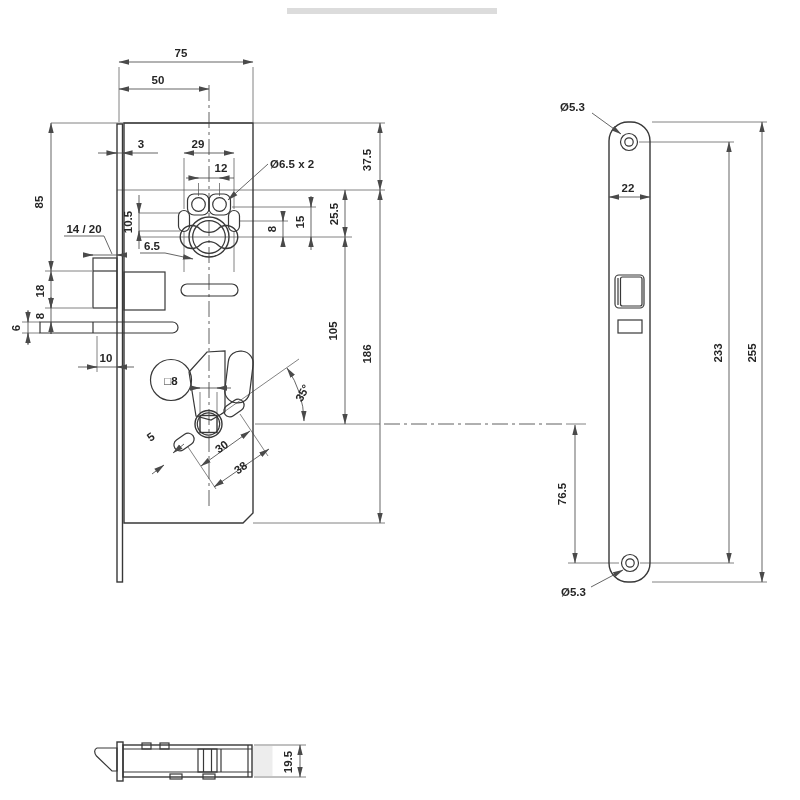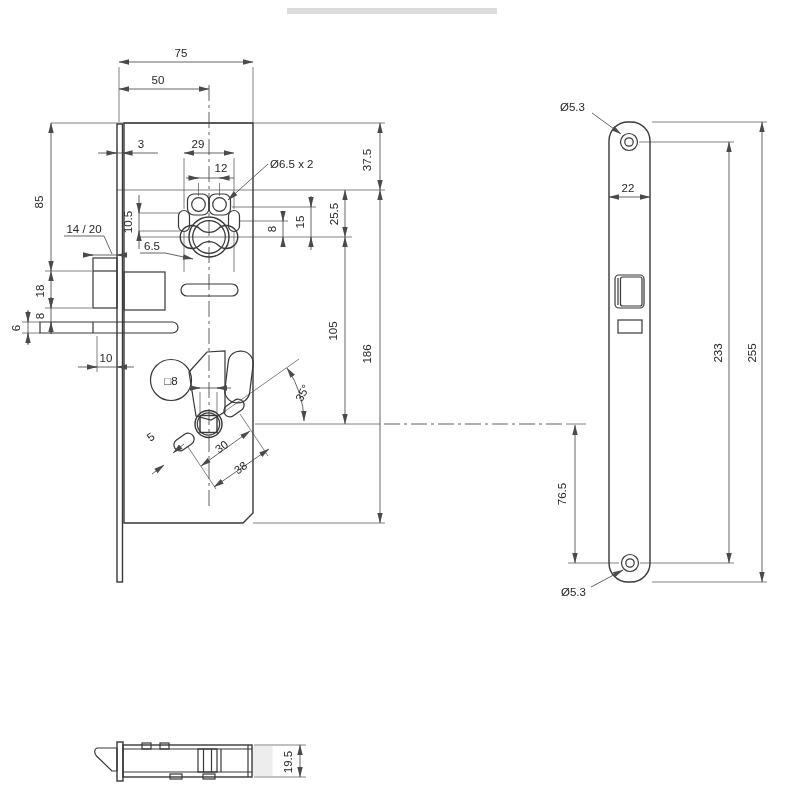--- a/index.html
+++ b/index.html
@@ -1,17 +1,17 @@
 <!DOCTYPE html>
 <html><head>
 <meta charset="utf-8">
 <style>
   html,body{margin:0;padding:0;background:#ffffff;}
   .stage{position:relative;width:800px;height:800px;background:#ffffff;overflow:hidden;
-         font-family:"Liberation Sans", sans-serif;}
+         font-family:"Liberation Sans", sans-serif;font-weight:bold;}
   svg{position:absolute;left:0;top:0;}
   .o   {fill:none;stroke:#383838;stroke-width:1.2;}
   .o2  {fill:none;stroke:#383838;stroke-width:1.4;}
   .c   {fill:none;stroke:#5a5a5a;stroke-width:0.75;}
   .dim {fill:none;stroke:#4a4a4a;stroke-width:0.85;}
   .cl  {fill:none;stroke:#4f4f4f;stroke-width:0.9;stroke-dasharray:16 4 3 4;}
   .grey{fill:#ededed;stroke:none;}
   text {font-family:"Liberation Sans", sans-serif;font-size:11.5px;fill:#262626;}
   .mid {text-anchor:middle;}
   .st  {text-anchor:start;}

